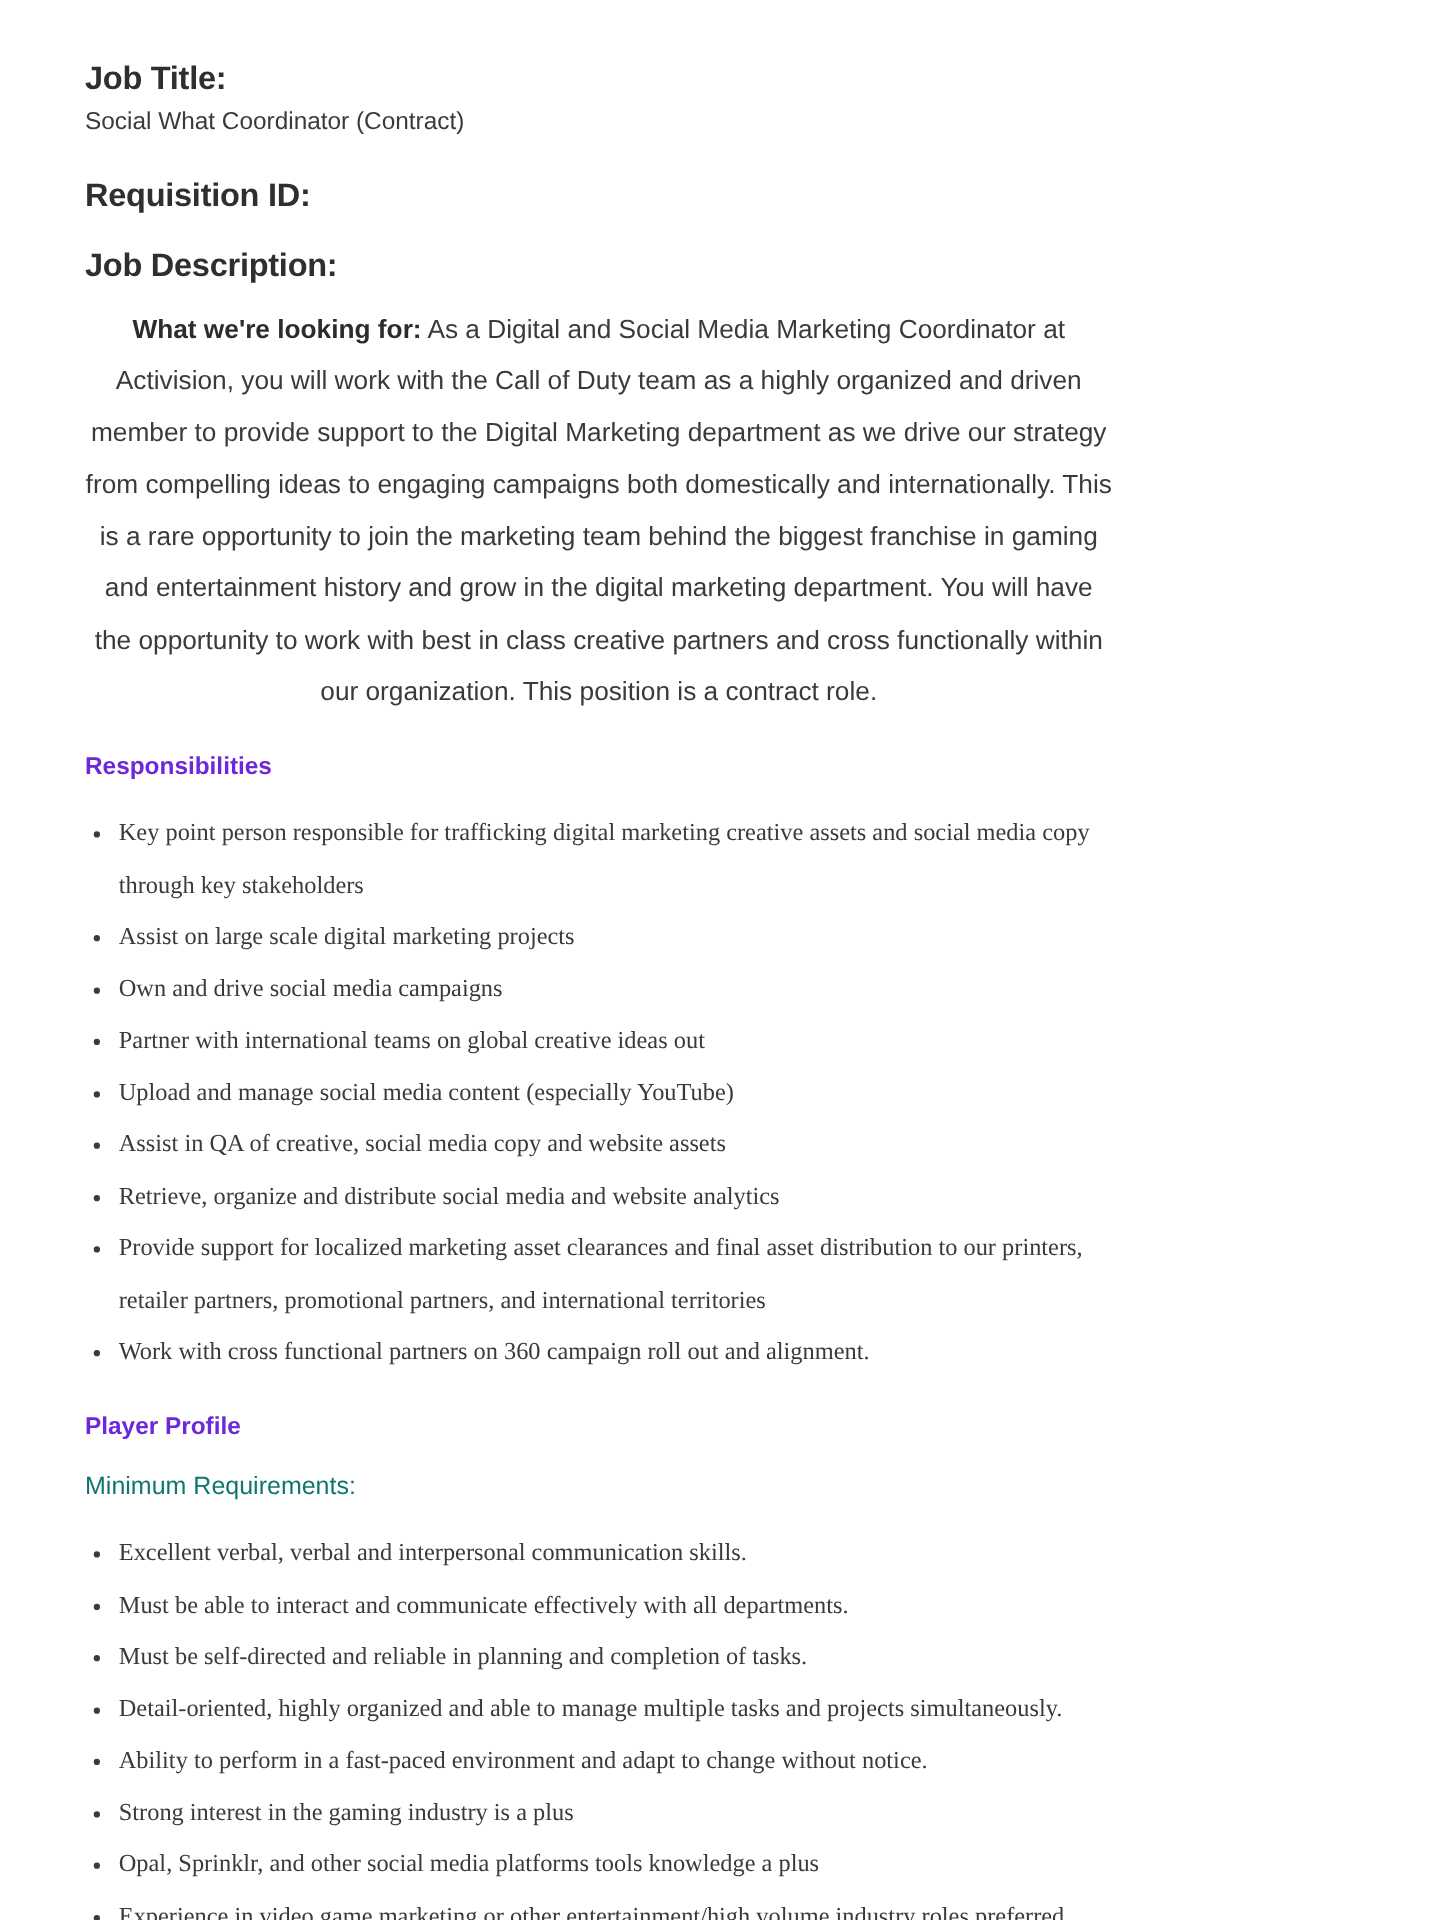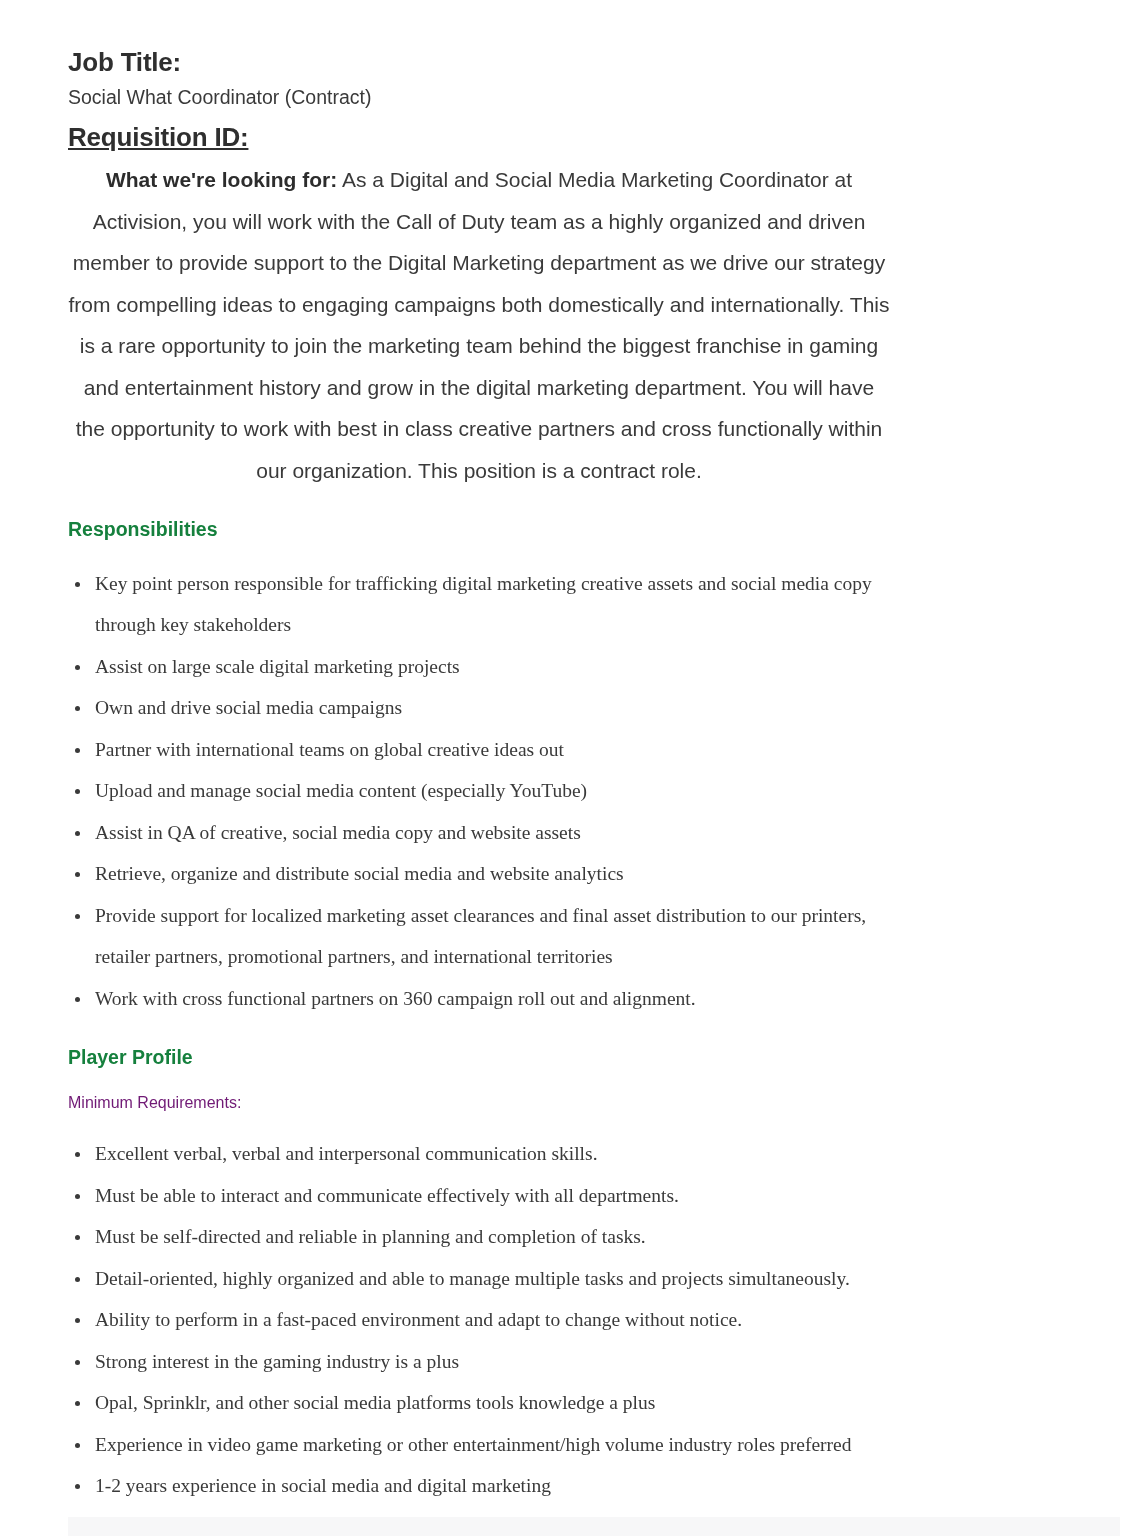--- a/index.html
+++ b/index.html
@@ -24,21 +24,21 @@
   }
 
   .field-label {
     font-size: 26px;
     font-weight: bold;
     color: #2f2f2f;
     letter-spacing: -0.2px;
     margin: 0 0 6px 0;
     line-height: 1.25;
   }
-  .field-label.tight-top { margin-top: 11px; text-decoration: underline; }
+  .field-label.tight-top { margin-top: 30px; }
 
   .field-value {
     font-size: 19.5px;
     font-weight: normal;
     color: #3a3a3a;
     line-height: 1.3;
     margin: 0;
   }
 
   .section-title {
@@ -59,28 +59,28 @@
     text-align: center;
   }
   .body-para .lead {
     font-weight: bold;
     color: #2c2c2c;
   }
 
   .sub-heading {
     font-size: 19.5px;
     font-weight: bold;
-    color: #15803d;
+    color: #6d28d9;
     margin: 26px 0 20px 0;
     line-height: 1.3;
   }
 
   .plain-line {
-    font-size: 16px;
-    color: #701a75;
+    font-size: 20px;
+    color: #0f766e;
     margin: 22px 0 20px 0;
     line-height: 1.3;
   }
 
   ul.bullets {
     list-style: none;
     margin: 0;
     padding: 0;
     max-width: 1055px;
   }
@@ -116,20 +116,21 @@
 </head>
 <body>
 
 <div class="page">
 
   <h2 class="field-label">Job Title:</h2>
   <p class="field-value">Social What Coordinator (Contract)</p>
 
   <h2 class="field-label tight-top">Requisition ID:</h2>
 
+  <h2 class="section-title">Job Description:</h2>
 
   <p class="body-para"><span class="lead">What we're looking for:</span><span> As a Digital and Social Media Marketing Coordinator at Activision, you will work with the Call of Duty team as a highly organized and driven member to provide support to the Digital Marketing department as we drive our strategy from compelling ideas to engaging campaigns both domestically and internationally. This is a rare opportunity to join the marketing team behind the biggest franchise in gaming and entertainment history and grow in the digital marketing department. You will have the opportunity to work with best in class creative partners and cross functionally within our organization. This position is a contract role.</span></p>
 
   <h3 class="sub-heading">Responsibilities</h3>
 
   <ul class="bullets">
     <li>Key point person responsible for trafficking digital marketing creative assets and social media copy through key stakeholders</li>
     <li>Assist on large scale digital marketing projects</li>
     <li>Own and drive social media campaigns</li>
     <li>Partner with international teams on global creative ideas out</li>

